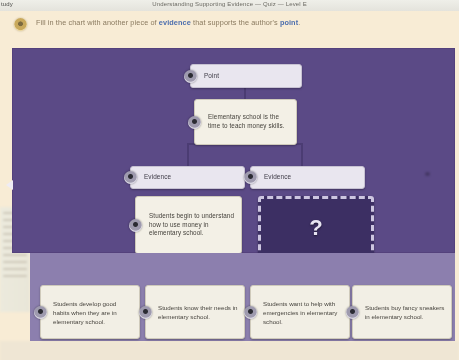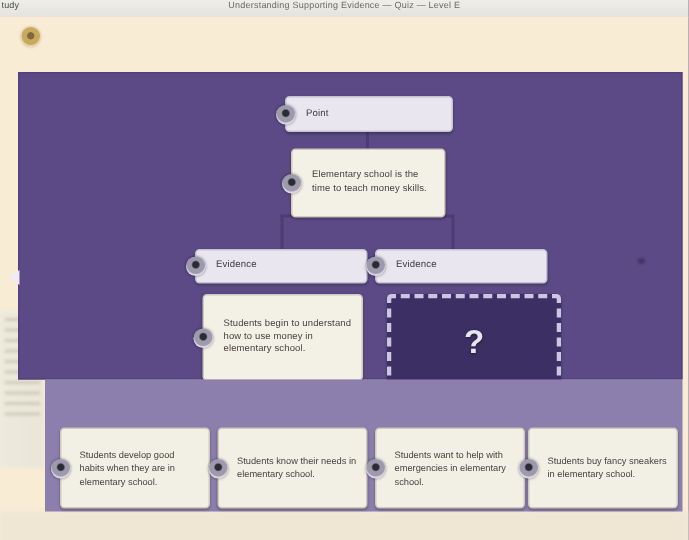--- a/index.html
+++ b/index.html
@@ -166,20 +166,23 @@
         <i></i>
         <i></i>
         <i></i>
         <i></i>
     </div>
     <div class="bg-bottom"></div>
   </div>
 
   <div class="instruction">
     <div class="speaker"></div>
+    <div class="instruction-text">
+      <span>Fill in the chart with another piece of </span><b>evidence</b><span> that supports the author's </span><b>point</b><span>.</span>
+    </div>
   </div>
 
   <div class="panel">
 
     <div class="conn" style="left:232px;top:22px;width:2px;height:29px;"></div>
     <div class="conn" style="left:175px;top:95px;width:115px;height:2px;"></div>
     <div class="conn" style="left:175px;top:95px;width:2px;height:23px;"></div>
     <div class="conn" style="left:289px;top:95px;width:2px;height:23px;"></div>
   </div>
 

